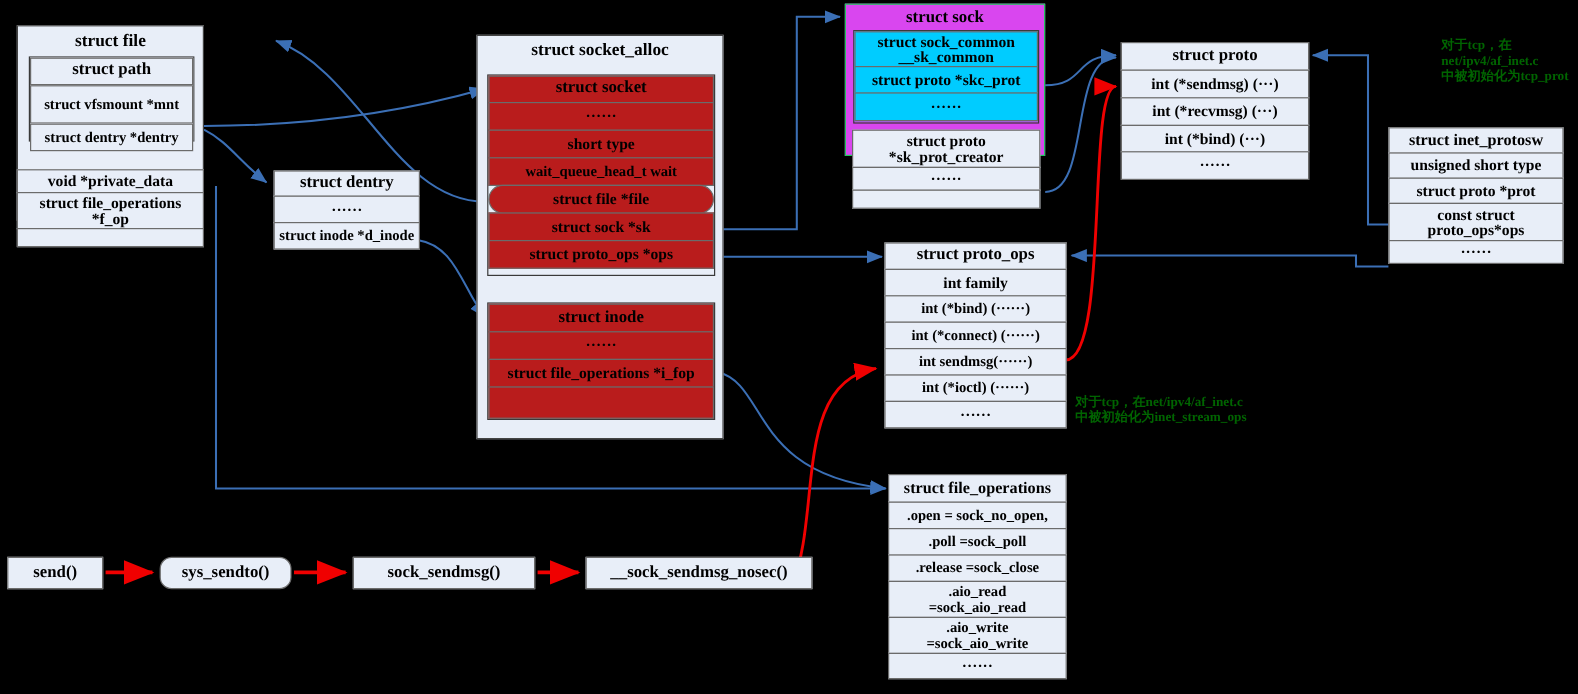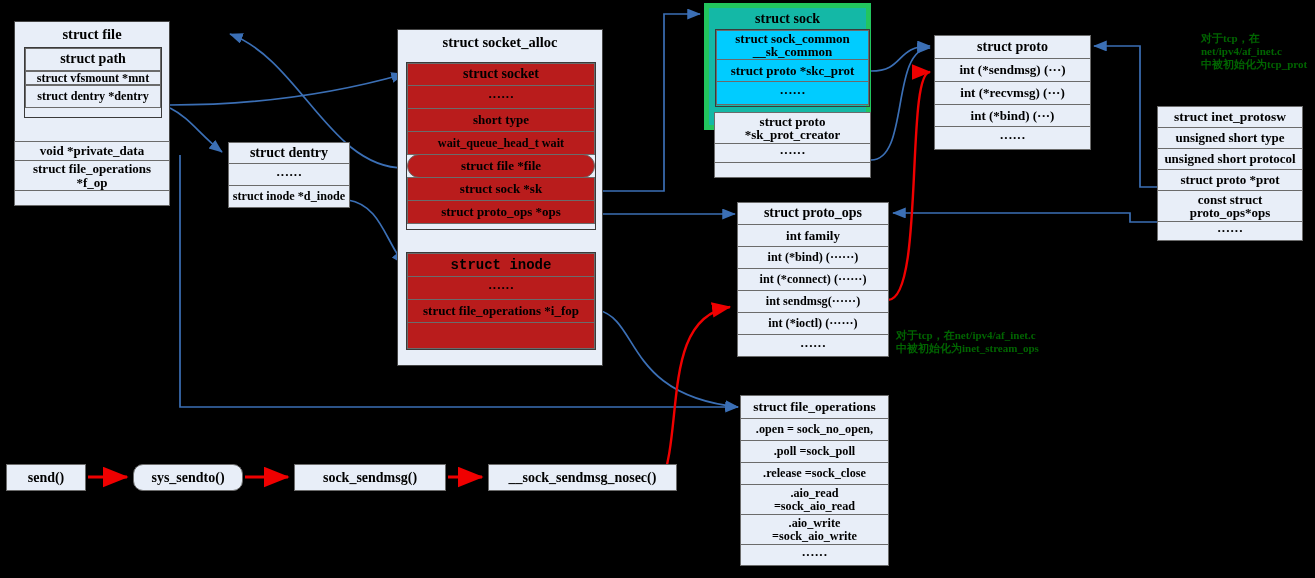--- a/index.html
+++ b/index.html
@@ -73,21 +73,21 @@
       <path d="M660,487 C685,430 660,318 730,307" marker-end="url(#ar)"></path>
 
       <path d="M888,300 C925,300 905,72 930,72" marker-end="url(#ar)"></path>
     </g>
   </svg>
 
   <div class="box outer" style="left:14px;top:21px;width:156px;height:163px;">
     <div class="row title" style="border:none;background:transparent;height:24px;width:100%;">struct file</div>
     <div class="grp" style="left:9px;top:25px;width:138px;height:71px;background:#e8eef8;">
       <div class="row cell" style="height:23px;font-size:14px;">struct path</div>
-      <div class="row small pad" style="height:14px;">struct vfsmount *mnt</div>
+      <div class="row small pad" style="height:32px;">struct vfsmount *mnt</div>
       <div class="row small pad" style="height:23px;">struct dentry *dentry</div>
     </div>
     <div class="row cell" style="position:absolute;left:-1px;top:119px;width:156px;height:20px;">void *private_data</div>
     <div class="row cell" style="position:absolute;left:-1px;top:138px;width:156px;height:31px;white-space:pre-line;">struct file_operations
 *f_op</div>
     <div class="row cell" style="position:absolute;left:-1px;top:168px;width:156px;height:16px;"></div>
   </div>
 
   <div class="box" style="left:228px;top:142px;width:122px;height:69px;border:none;background:transparent;">
     <div class="row cell" style="height:22px;font-size:14px;">struct dentry</div>
@@ -102,28 +102,28 @@
       <div class="row cell green" style="height:23px;font-size:14px;">struct socket</div>
       <div class="row cell green" style="height:24px;margin-top:-1px;">······</div>
       <div class="row cell green" style="height:24px;margin-top:-1px;">short      type</div>
       <div class="row small green" style="height:24px;margin-top:-1px;">wait_queue_head_t          wait</div>
       <div class="row cell green" style="height:24px;margin-top:-1px;border-radius:12px;">struct file            *file</div>
       <div class="row cell green" style="height:24px;margin-top:-1px;">struct sock           *sk</div>
       <div class="row cell green" style="height:24px;margin-top:-1px;">struct proto_ops *ops</div>
     </div>
 
     <div class="grp" style="left:8px;top:222px;width:190px;height:98px;">
-      <div class="row cell green" style="height:24px;font-size:14px;font-family:Liberation Mono, monospace;">struct inode</div>
+      <div class="row cell green" style="height:24px;font-size:14px;">struct inode</div>
       <div class="row cell green" style="height:24px;margin-top:-1px;">······</div>
       <div class="row cell green" style="height:24px;margin-top:-1px;">struct file_operations *i_fop</div>
       <div class="row cell green" style="height:27px;margin-top:-1px;"></div>
     </div>
   </div>
 
-  <div class="box" style="left:704px;top:3px;width:167px;height:127px;border:5px solid #22c55e;background:#14b8a6;">
+  <div class="box" style="left:704px;top:3px;width:167px;height:127px;border:1px solid #22c55e;background:#d946ef;">
     <div class="row cell" style="height:22px;font-size:14px;border:none;background:transparent;">struct sock</div>
     <div class="grp" style="left:6px;top:21px;width:155px;height:78px;">
       <div class="row cell cyan" style="height:30px;white-space:pre-line;">struct sock_common
 __sk_common</div>
       <div class="row cell cyan" style="height:23px;margin-top:-1px;">struct proto *skc_prot</div>
       <div class="row cell cyan" style="height:24px;margin-top:-1px;">······</div>
     </div>
     <div class="row cell" style="position:absolute;left:5px;top:104px;width:157px;height:32px;white-space:pre-line;">struct proto
 *sk_prot_creator</div>
     <div class="row cell" style="position:absolute;left:5px;top:135px;width:157px;height:20px;">······</div>
@@ -134,21 +134,20 @@
     <div class="row cell" style="height:24px;font-size:14px;">struct proto</div>
     <div class="row cell" style="height:24px;margin-top:-1px;">int (*sendmsg) (···)</div>
     <div class="row cell" style="height:24px;margin-top:-1px;">int (*recvmsg) (···)</div>
     <div class="row cell" style="height:23px;margin-top:-1px;">int (*bind) (···)</div>
     <div class="row cell" style="height:24px;margin-top:-1px;">······</div>
   </div>
 
   <div class="box" style="left:1157px;top:106px;width:146px;height:144px;border:none;background:transparent;">
     <div class="row cell" style="height:22px;font-size:13.5px;">struct inet_protosw</div>
     <div class="row cell" style="height:22px;margin-top:-1px;">unsigned short  type</div>
-    <div class="row cell" style="height:22px;margin-top:-1px;">unsigned short protocol</div>
     <div class="row cell" style="height:22px;margin-top:-1px;">struct proto  *prot</div>
     <div class="row cell" style="height:32px;margin-top:-1px;white-space:pre-line;">const struct
 proto_ops*ops</div>
     <div class="row cell" style="height:20px;margin-top:-1px;">······</div>
   </div>
 
   <div class="box" style="left:737px;top:202px;width:152px;height:162px;border:none;background:transparent;">
     <div class="row cell" style="height:23px;font-size:14px;">struct proto_ops</div>
     <div class="row cell" style="height:23px;margin-top:-1px;">int  family</div>
     <div class="row small" style="height:23px;margin-top:-1px;">int (*bind)    (······)</div>

